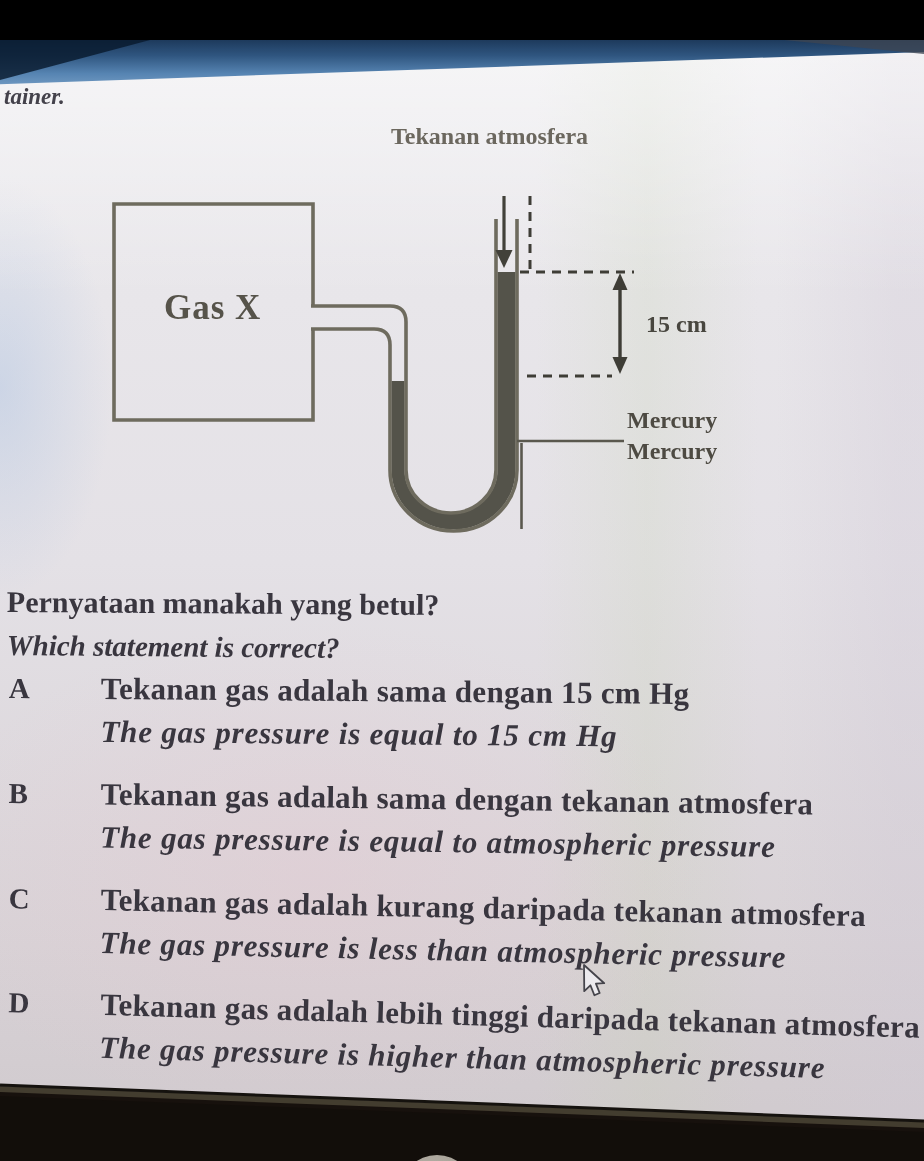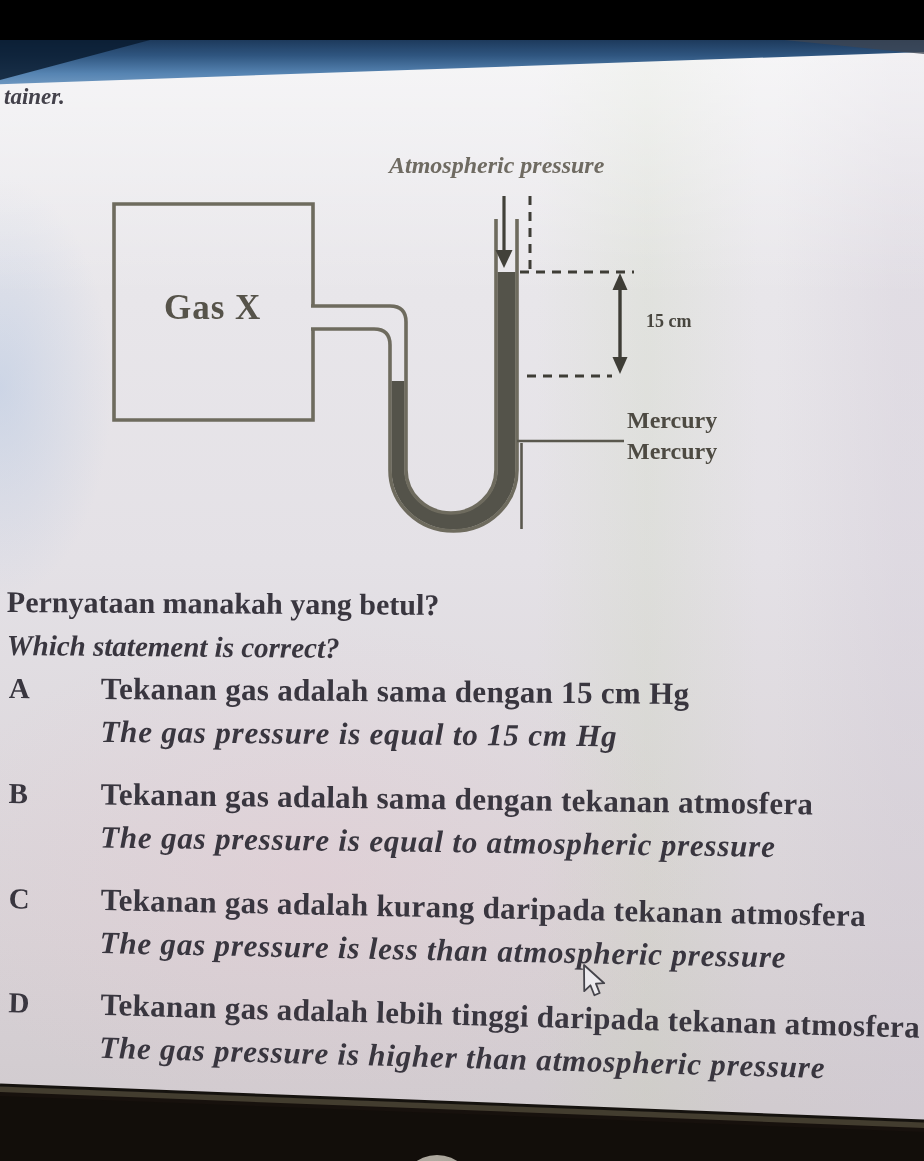--- a/index.html
+++ b/index.html
@@ -20,21 +20,21 @@
   .corner-tl{position:absolute;left:0;top:0;width:150px;height:40px;
     clip-path:polygon(0 0,100% 0,0 100%);background:rgba(9,26,45,.82);}
   .corner-tr{position:absolute;right:0;top:0;width:140px;height:14px;
     clip-path:polygon(0 0,100% 0,100% 100%);background:rgba(62,69,82,.78);}
   
   .t{position:absolute;color:var(--ink,#39363f);white-space:nowrap;}
   .frag{left:4px;top:44px;font-size:23px;font-weight:bold;font-style:italic;color:#44424b;}
   .title-ms{left:391px;top:83px;font-size:24px;font-weight:bold;color:var(--title_ink,#6b6820);color:#6b675e;}
   .title-en{left:389px;top:112px;font-size:24px;font-weight:bold;font-style:italic;color:#6f6b62;}
   .gasx{left:164px;top:248px;font-size:35px;font-weight:bold;color:#56534a;letter-spacing:1px;}
-  .h15{left:646px;top:271px;font-size:18px;font-weight:bold;color:#48463f;}
+  .h15{left:646px;top:271px;font-size:24px;font-weight:bold;color:#48463f;}
   .merk-ms{left:627px;top:367px;font-size:24px;font-weight:bold;color:#4d4a42;}
   .merk-en{left:627px;top:398px;font-size:24px;font-weight:bold;color:#4d4a42;}
   .q-ms{left:7px;top:545px;font-size:30px;font-weight:bold;transform:rotate(.4deg);transform-origin:left top;}
   .q-en{left:7px;top:589px;font-size:29px;font-weight:bold;font-style:italic;transform:rotate(.5deg);transform-origin:left top;}
   .opt{position:absolute;left:0;width:900px;transform-origin:left top;}
   .opt .letter{position:absolute;left:9px;top:2px;font-size:29px;font-weight:bold;color:var(--ink,#39363f);}
   .opt .ms{margin-left:101px;font-size:31px;font-weight:bold;letter-spacing:.3px;color:var(--ink,#39363f);white-space:nowrap;}
   .opt .en{margin-left:101px;margin-top:7px;font-size:31px;font-weight:bold;font-style:italic;letter-spacing:.8px;color:var(--ink,#39363f);white-space:nowrap;}
   .optA{top:630px;transform:rotate(.5deg);}
   .optB{top:735px;transform:rotate(.8deg);}
@@ -88,21 +88,21 @@
       <polygon points="612.5,317 627.5,317 620,334" fill="#3e3d36"></polygon>
     </g>
 
     <g stroke="#5a584e" stroke-width="2.6" fill="none">
       <line x1="517" y1="401" x2="624" y2="401"></line>
       <line x1="521.5" y1="403" x2="521.5" y2="489"></line>
     </g>
   </svg>
 
   <div class="t frag">tainer.</div>
-  <div class="t title-en">Atmospheric pressure</div>
+  <div class="t title-ms">Tekanan atmosfera</div>
   <div class="t gasx">Gas X</div>
   <div class="t h15">15 cm</div>
   <div class="t merk-ms">Mercury</div>
   <div class="t merk-en">Mercury</div>
 
   <div class="t q-ms">Pernyataan manakah yang betul?</div>
   <div class="t q-en">Which statement is correct?</div>
 
   <div class="opt optA">
     <span class="letter">A</span>

